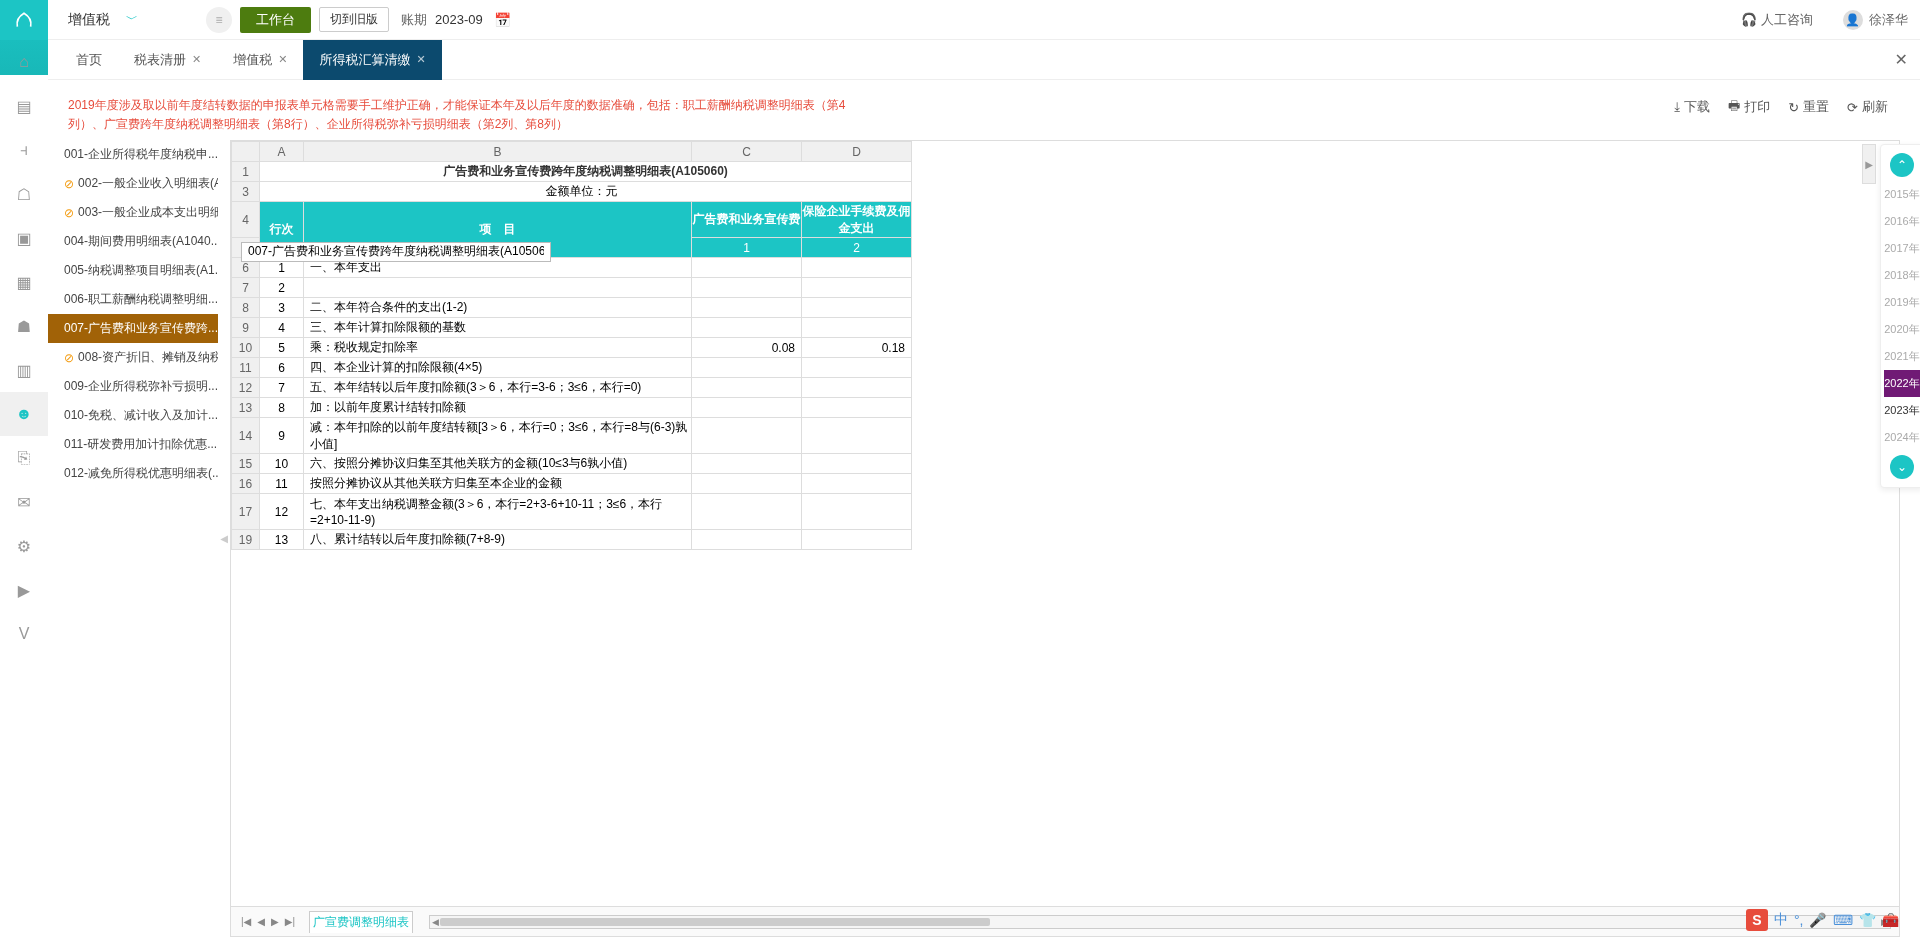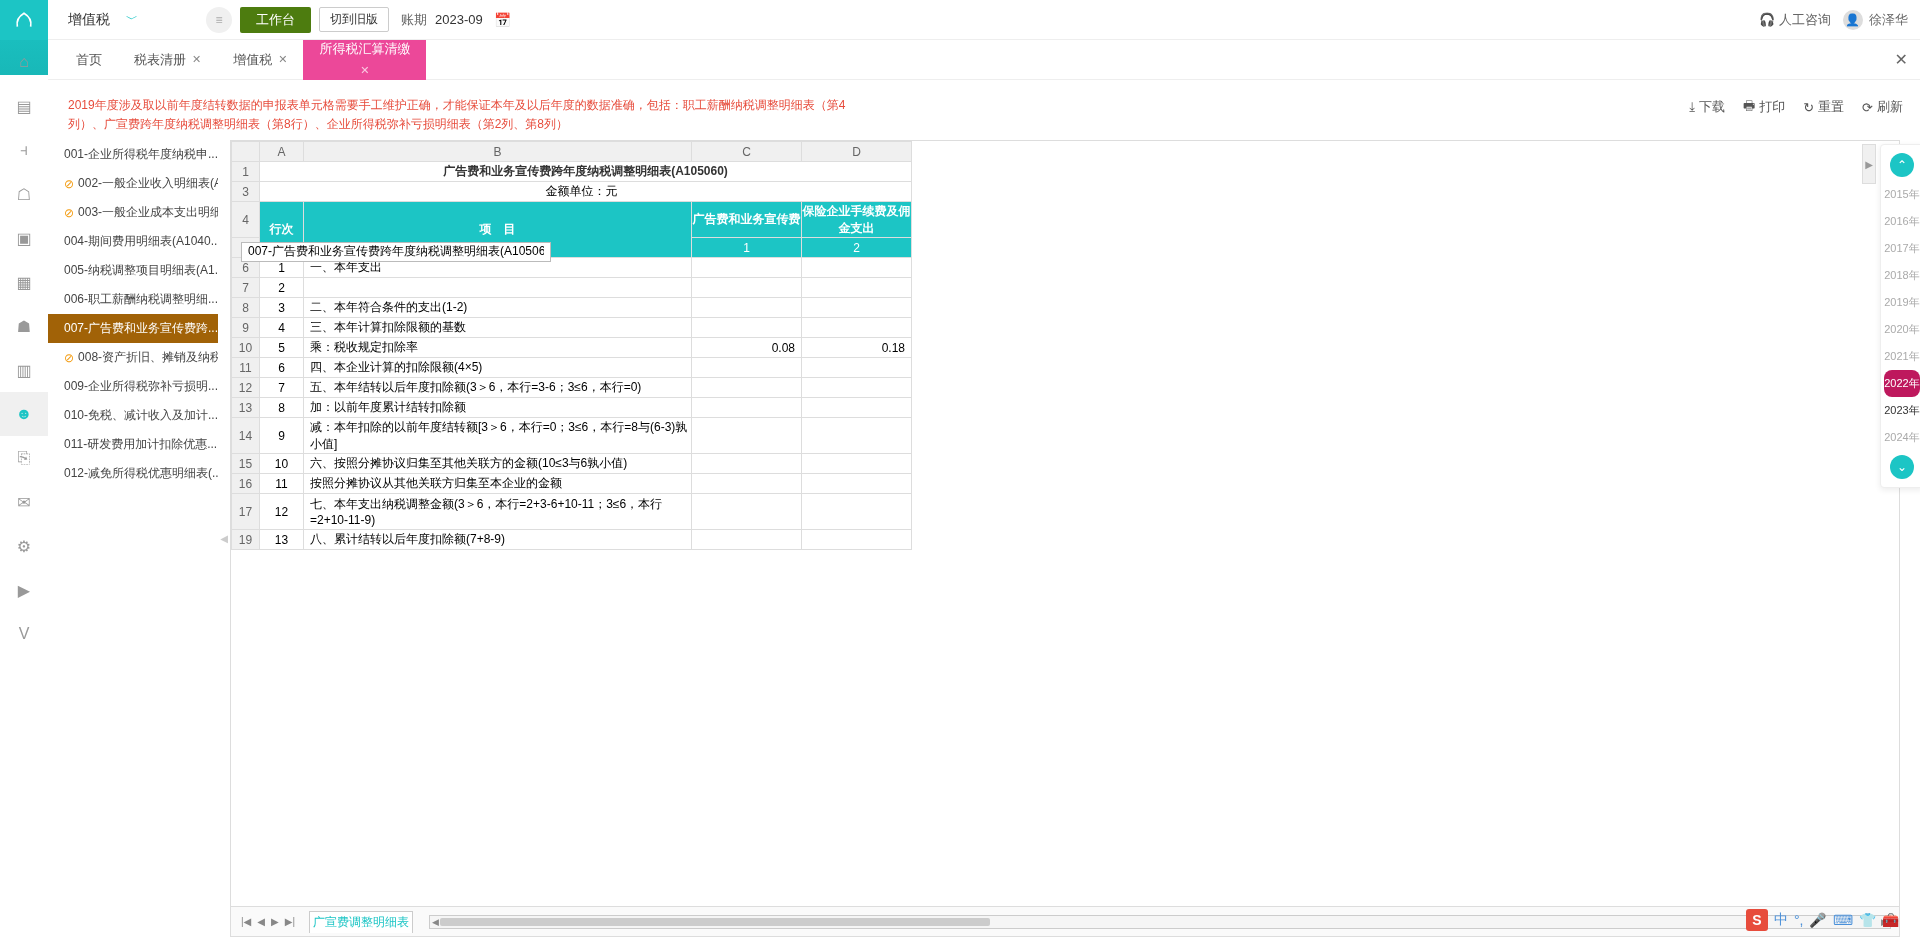--- a/index.html
+++ b/index.html
@@ -15,33 +15,33 @@
 
 .top-bar { height: 40px; display: flex; align-items: center; padding: 0 12px; border-bottom: 1px solid #eee; gap: 8px; }
 .top-title { font-size: 14px; color: #333; padding: 0 8px; }
 .chevron-down { color: #1cc5c5; font-size: 12px; cursor: pointer; padding: 0 60px 0 0; }
 .round-icon { width: 26px; height: 26px; border-radius: 50%; background: #f0f0f0; display: flex; align-items: center; justify-content: center; font-size: 12px; color: #aaa; }
 .btn-primary { background: #4d7c0f; color: #fff; border: none; padding: 4px 16px; font-size: 13px; cursor: pointer; border-radius: 2px; }
 .btn-outline { background: #fff; color: #333; border: 1px solid #ccc; padding: 3px 10px; font-size: 12px; cursor: pointer; border-radius: 2px; }
 .period-label { font-size: 13px; color: #666; margin-left: 4px; }
 .period-value { font-size: 13px; color: #333; }
 .calendar-icon { color: #1cc5c5; font-size: 14px; margin-left: 4px; }
-.top-right { margin-left: auto; display: flex; align-items: center; gap: 12px; font-size: 13px; color: #666; }
+.top-right { margin-left: auto; display: flex; align-items: center; gap: 30px; font-size: 13px; color: #666; }
 .user-area { display: flex; align-items: center; gap: 6px; }
 .avatar { width: 20px; height: 20px; border-radius: 50%; background: #ddd; display: flex; align-items: center; justify-content: center; font-size: 12px; color: #999; }
 
 .tabs-bar { height: 40px; display: flex; align-items: center; padding: 0 12px; border-bottom: 1px solid #eee; gap: 0; position: relative; }
 .tab { padding: 0 16px; height: 40px; display: flex; align-items: center; font-size: 13px; color: #555; cursor: pointer; gap: 6px; }
-.tab.active { background: #ec4899; color: #fff; flex-direction: column; }
+.tab.active { background: #0c4a6e; color: #fff; }
 .tab-close { font-size: 11px; color: inherit; opacity: 0.7; }
 .tabs-close-all { position: absolute; right: 12px; font-size: 16px; color: #666; cursor: pointer; }
 
 .content-area { flex: 1; display: flex; position: relative; }
 
-.notice-row { position: absolute; top: 0; left: 0; right: 0; padding: 16px 17px 8px 20px; display: flex; align-items: flex-start; }
+.notice-row { position: absolute; top: 0; left: 0; right: 0; padding: 16px 32px 8px 20px; display: flex; align-items: flex-start; }
 .notice-text { color: #e74c3c; font-size: 12px; line-height: 1.6; max-width: 780px; }
 .action-buttons { margin-left: auto; display: flex; gap: 18px; font-size: 13px; color: #555; }
 .action-btn { display: flex; align-items: center; gap: 4px; cursor: pointer; }
 
 .form-list { width: 170px; padding-top: 60px; padding-left: 0; }
 .form-item { padding: 6px 8px 6px 16px; font-size: 12px; color: #444; cursor: pointer; white-space: nowrap; overflow: hidden; text-overflow: ellipsis; display: flex; align-items: center; gap: 4px; }
 .form-item.selected { background: #a16207; color: #fff; }
 .form-item .warn { color: #f39c12; font-size: 12px; }
 
 .collapse-handle { width: 12px; display: flex; align-items: center; justify-content: center; color: #ccc; cursor: pointer; font-size: 10px; margin-top: 60px; }
@@ -72,21 +72,21 @@
 .sheet-nav { display: flex; gap: 2px; font-size: 10px; color: #888; }
 .sheet-nav span { cursor: pointer; padding: 0 2px; }
 .sheet-tab { padding: 2px 3px; font-size: 12px; background: #fff; border: 1px solid #ccc; border-bottom: none; color: #1cc5c5; cursor: pointer; margin-left: 8px; }
 .h-scroll { flex: 1; height: 14px; margin-left: 12px; position: relative; border: 1px solid #ccc; background: #f5f5f5; display: flex; align-items: center; }
 .h-scroll-thumb { position: absolute; left: 10px; width: 550px; height: 8px; background: #ccc; border-radius: 2px; }
 
 .year-rail { position: absolute; right: -4px; top: 64px; width: 44px; background: #fff; border: 1px solid #eee; border-radius: 4px; box-shadow: 0 2px 6px rgba(0,0,0,0.08); display: flex; flex-direction: column; align-items: center; padding: 4px 0; }
 .year-rail-btn { width: 24px; height: 24px; border-radius: 50%; background: #1cc5c5; color: #fff; display: flex; align-items: center; justify-content: center; font-size: 12px; margin: 4px 0; cursor: pointer; }
 .year-item { padding: 6px 0; font-size: 11px; color: #aaa; cursor: pointer; }
 .year-item.current { color: #333; }
-.year-item.active { background: #be185d; color: #fff; width: 100%; text-align: center; border-radius: 8px; }
+.year-item.active { background: #701a75; color: #fff; width: 100%; text-align: center; }
 .expand-marker { position: absolute; right: 44px; top: 64px; width: 14px; height: 40px; background: #f0f0f0; border: 1px solid #ddd; display: flex; align-items: center; justify-content: center; font-size: 10px; color: #999; cursor: pointer; }
 
 .ime-bar { position: absolute; bottom: 6px; right: 20px; display: flex; align-items: center; gap: 6px; font-size: 14px; }
 .ime-logo { width: 22px; height: 22px; background: #e74c3c; color: #fff; display: flex; align-items: center; justify-content: center; font-weight: bold; border-radius: 3px; }
 .ime-item { color: #4a90d9; font-size: 14px; }
 </style>
 </head>
 <body>
 
 <div class="app">

